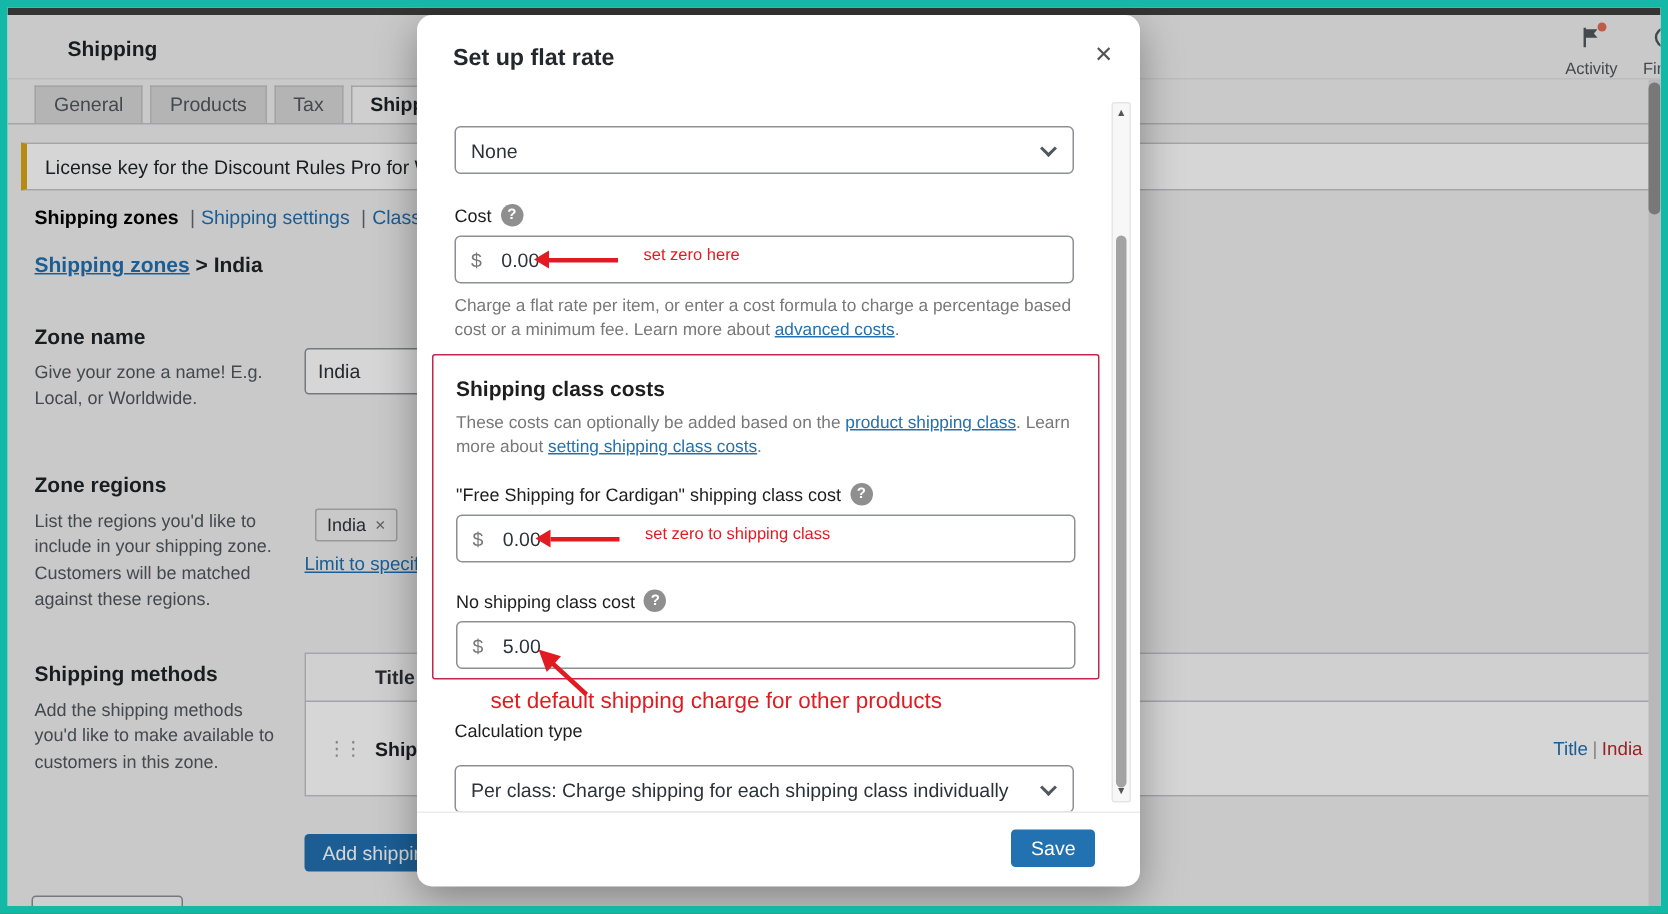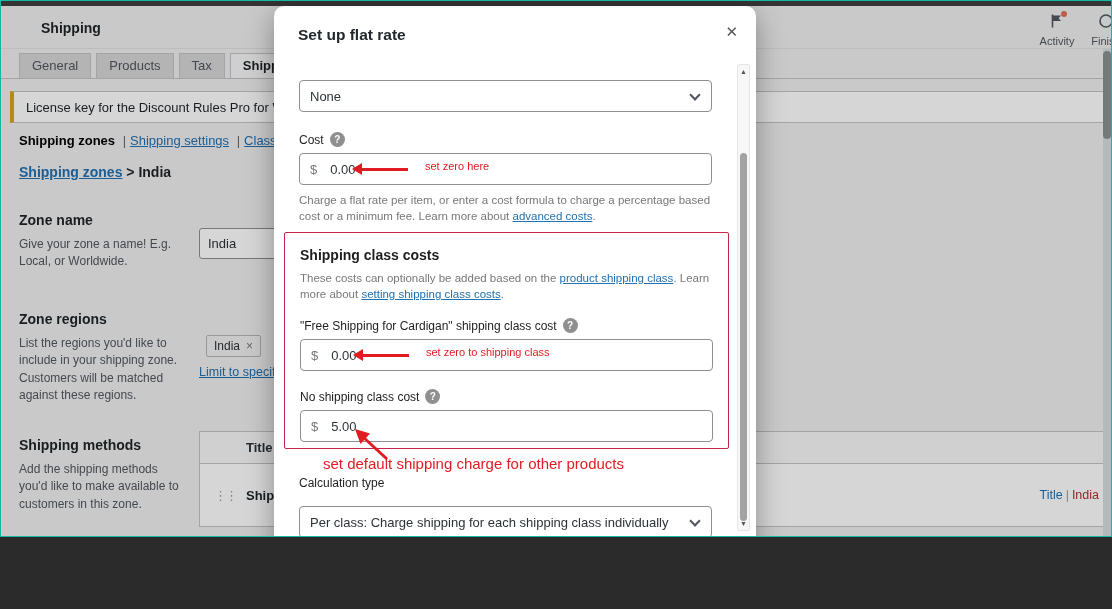--- a/index.html
+++ b/index.html
@@ -1,18 +1,18 @@
 <!DOCTYPE html>
 <html><head>
 <meta charset="utf-8">
 <style>
   * { box-sizing: border-box; margin: 0; padding: 0; }
   html,body { background:#2b2b2b; }
   body { font-family: "Liberation Sans", "DejaVu Sans", sans-serif; }
-  .screen { position:relative; width:1112px; height:537px; overflow:hidden; background:#f0f0f1; border:1px solid #14b8a6; margin:0 auto; }
+  .screen { position:relative; width:1112px; height:609px; overflow:hidden; background:#f0f0f1; border:5px solid #14b8a6; margin:0 auto; }
 
   
   .admin { position:absolute; inset:0; z-index:1; }
   .topstrip { position:absolute; top:0; left:0; right:0; height:5px; background:#3f3f3f; }
   .topbar { position:absolute; top:5px; left:0; right:0; height:43px; background:#f0f0f1; border-bottom:1px solid #e2e2e2; }
   .topbar-title { position:absolute; left:40px; top:14px; font-size:14px; font-weight:bold; color:#1d2327; }
   .topbar-item { position:absolute; top:7px; width:54px; text-align:center; color:#50575e; cursor:pointer; }
   .topbar-item .tb-label { display:block; font-size:11px; margin-top:2px; }
   .topbar-item.activity { left:1029px; }
   .topbar-item.finish { left:1078px; }
@@ -21,21 +21,21 @@
 
   .tabs { position:absolute; top:52px; left:18px; height:25px; display:flex; gap:5px; }
   .tab { height:25px; padding:4px 12px; font-size:13px; background:#d7d7d8; border:1px solid #c3c4c7; border-bottom:none; color:#50575e; cursor:pointer; }
   .tab.active { background:#f7f7f7; color:#1d2327; font-weight:bold; }
   .tabs-underline { position:absolute; top:77px; left:0; right:0; height:1px; background:#c3c4c7; }
 
   .notice { position:absolute; top:90px; left:9px; right:3px; height:32px; background:#ffffff; border:1px solid #c3c4c7; border-left:4px solid #dba617; display:flex; align-items:center; padding-left:12px; font-size:13px; color:#1d2327; }
 
   .subnav { position:absolute; top:132px; left:18px; font-size:13px; color:#646970; }
   .subnav .cur { font-weight:bold; color:#000; }
-  .subnav a { color:#2271b1; text-decoration:underline; cursor:pointer; }
+  .subnav a { color:#2271b1; cursor:pointer; }
   .subnav .sp { padding:0 4px; }
 
   .breadcrumb { position:absolute; top:163px; left:18px; font-size:14px; font-weight:bold; color:#1d2327; }
   .breadcrumb a { color:#2271b1; text-decoration:underline; cursor:pointer; }
 
   .sec-label { position:absolute; left:18px; width:168px; }
   .sec-label h4 { font-size:14px; font-weight:bold; color:#1d2327; margin-bottom:8px; }
   .sec-label p { font-size:12px; color:#50575e; line-height:1.45; }
 
   .txt-input { position:absolute; left:198px; height:31px; background:#fff; border:1px solid #8c8f94; border-radius:3px; font-size:13px; color:#2c3338; padding:0 8px; }

